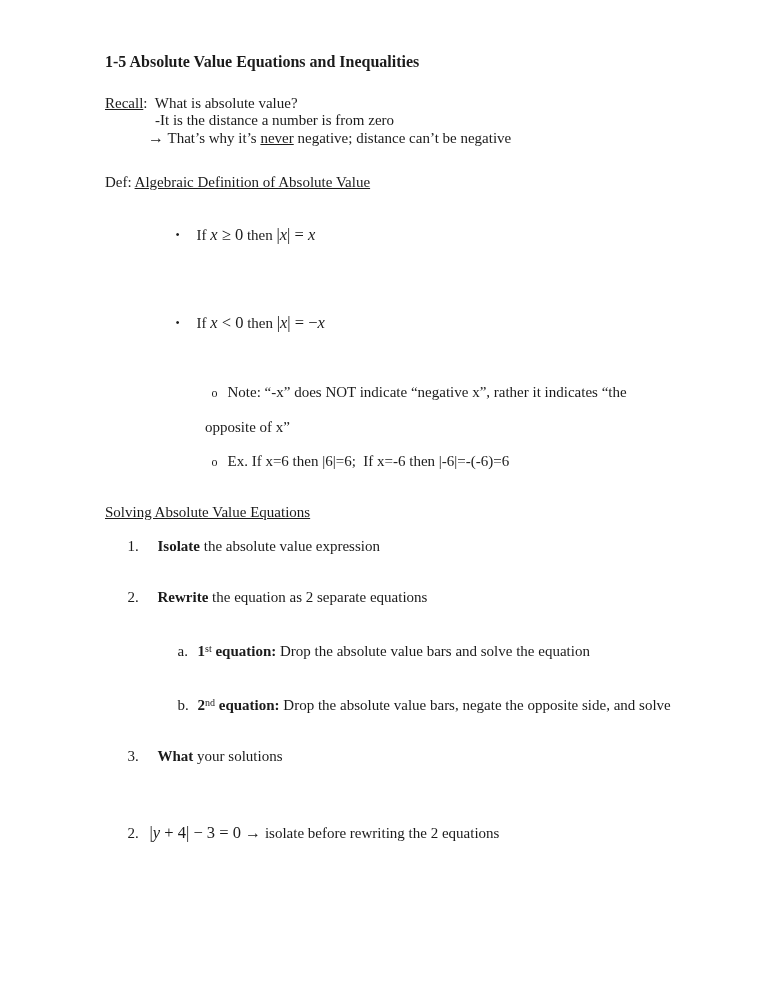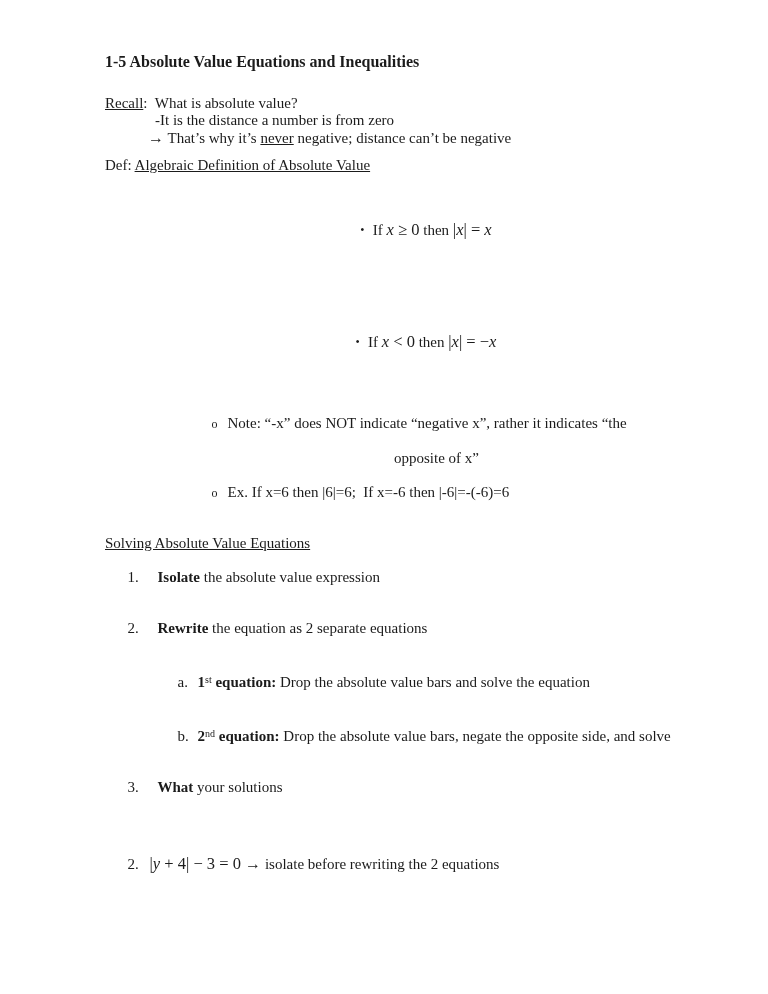--- a/index.html
+++ b/index.html
@@ -10,30 +10,30 @@
     color:#1b1b1b;
     font-family:"Liberation Serif", serif;
     font-size:15px;
     box-sizing:border-box;
     padding:53px 36px 0 105px;
     overflow:hidden;
   }
   .line{line-height:17px;white-space:pre;}
   .title{font-weight:bold;font-size:16px;line-height:18px;margin-bottom:24px;white-space:pre;}
 
-  .recall{margin-bottom:10px;}
+  .recall{margin-bottom:27px;}
   .recall .l2{padding-left:50px;}
   .recall .l3{padding-left:43px;}
 
   .def1{margin-bottom:16px;}
-  .bullet-line{line-height:37px;padding-left:48px;white-space:pre;text-align:center;}
+  .bullet-line{line-height:29px;padding-left:48px;white-space:pre;}
   .bullet-marker{display:inline-block;width:21px;font-size:12px;vertical-align:1px;}
   .sub-line{padding-left:84px;}
   .sub-marker{display:inline-block;width:16px;font-size:12px;}
-  .sub-cont{padding-left:100px;text-align:center;}
+  .sub-cont{padding-left:100px;}
 
   .solving{margin-bottom:18px;}
   .step .num1{display:inline-block;width:30px;}
   .step-sub{padding-left:50px;}
   .step-sub .num2{display:inline-block;width:20px;}
 
   .exsolve-label{margin-bottom:3px;}
   .eq{line-height:22px;margin-bottom:39px;white-space:pre;}
   .eq:last-of-type{margin-bottom:0;}
   .eq .eqnum{display:inline-block;width:22px;font-size:15px;}

